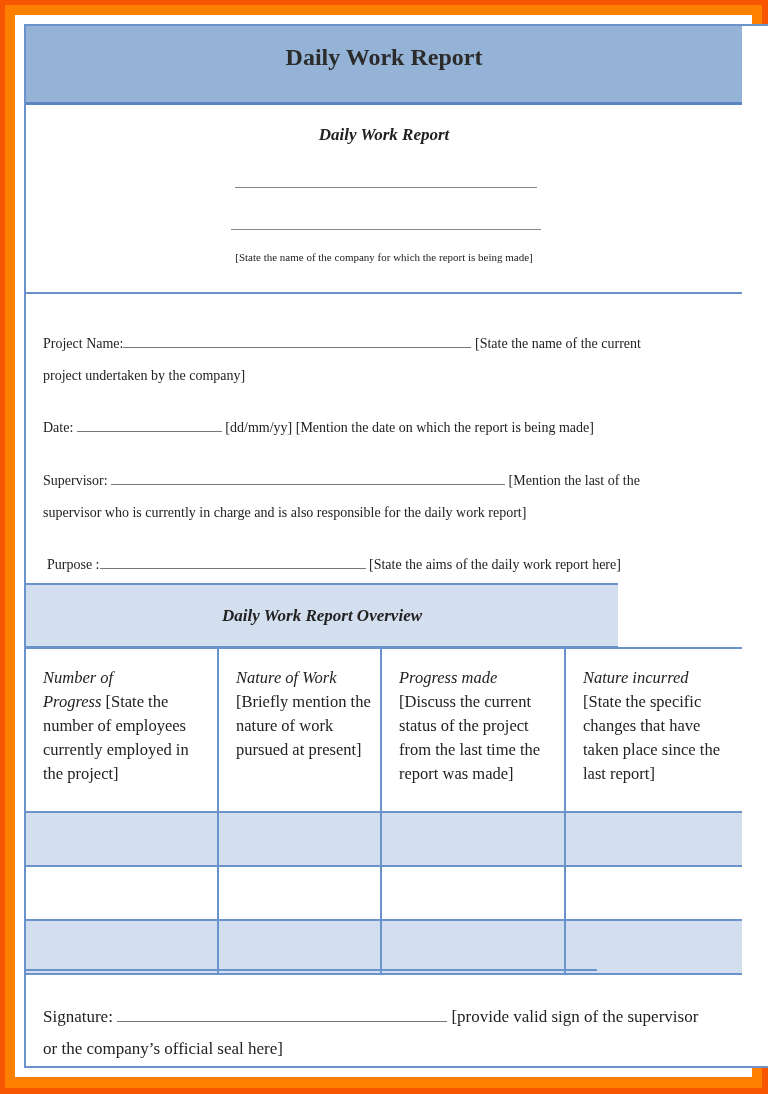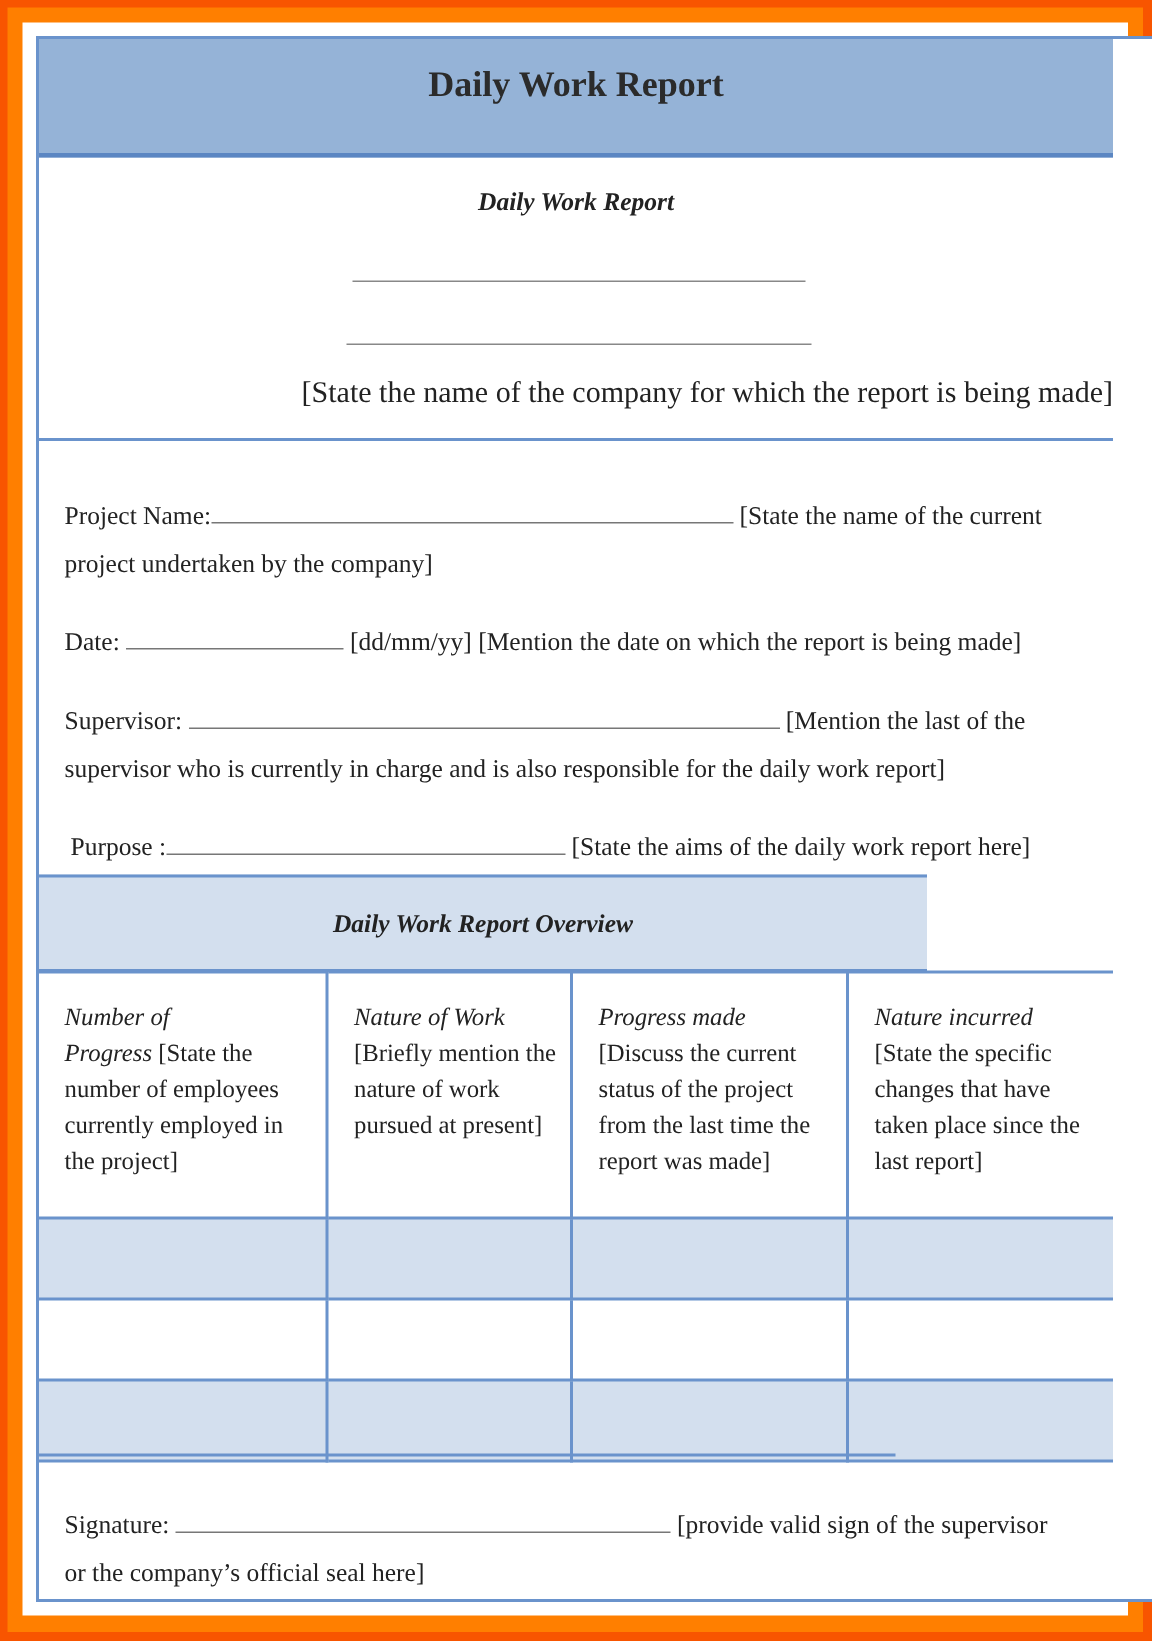--- a/index.html
+++ b/index.html
@@ -38,25 +38,25 @@
     border-bottom: 2px solid #6A93CC;
   }
   .company .sub {
     position: absolute; left: 0; width: 100%; top: 20px; text-align: center;
     font-style: italic; font-weight: bold; font-size: 17px;
   }
   .company .line {
     position: absolute; height: 1px; background: #888;
   }
   .company .hint {
-    position: absolute; left: 0; width: 100%; top: 146px; text-align: right; font-size: 20px;
+    position: absolute; left: 0; width: 100%; top: 146px; text-align: center; font-size: 11px;
   }
   .fields {
     position: absolute; left: 0; top: 268px; width: 716px; height: 294px;
-    font-size: 17px;
+    font-size: 14px;
   }
   .fld { position: absolute; left: 17px; width: 690px; line-height: 32px; }
   .blank { display: inline-block; border-bottom: 1px solid #777; height: 14px; vertical-align: baseline; }
   .ov-band {
     position: absolute; left: 0; top: 557px; width: 592px; height: 61px;
     background: #D3DFEE;
     border-top: 2px solid #6A93CC; border-bottom: 2px solid #6A93CC;
     display: flex; align-items: center; justify-content: center;
     font-style: italic; font-weight: bold; font-size: 17px;
   }

